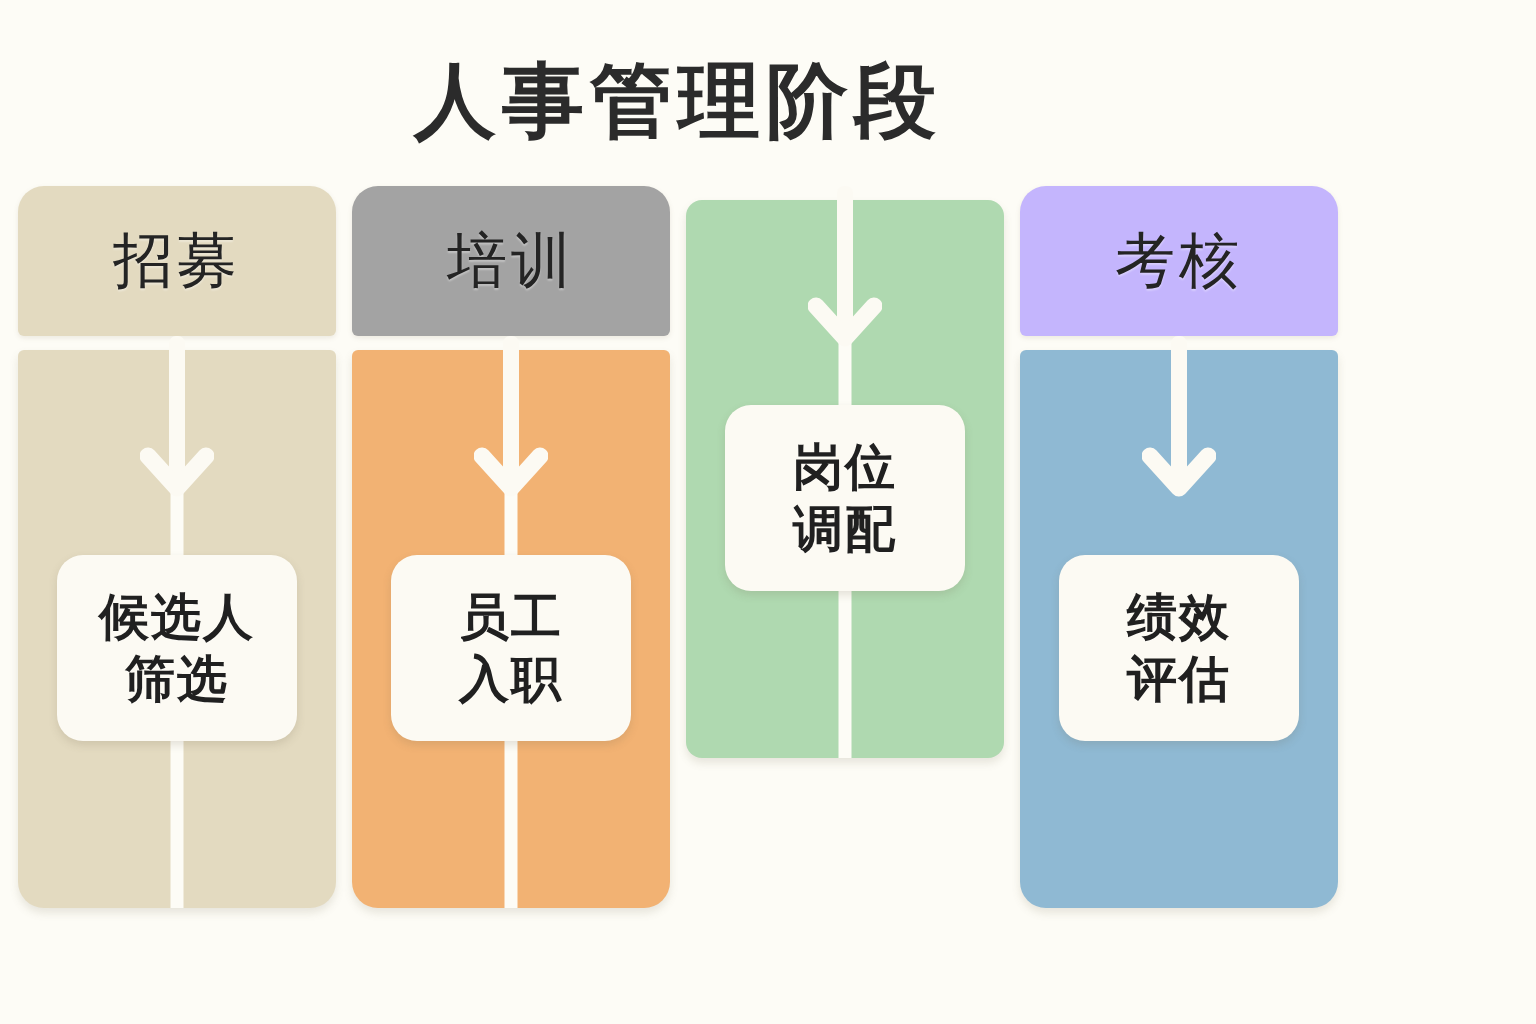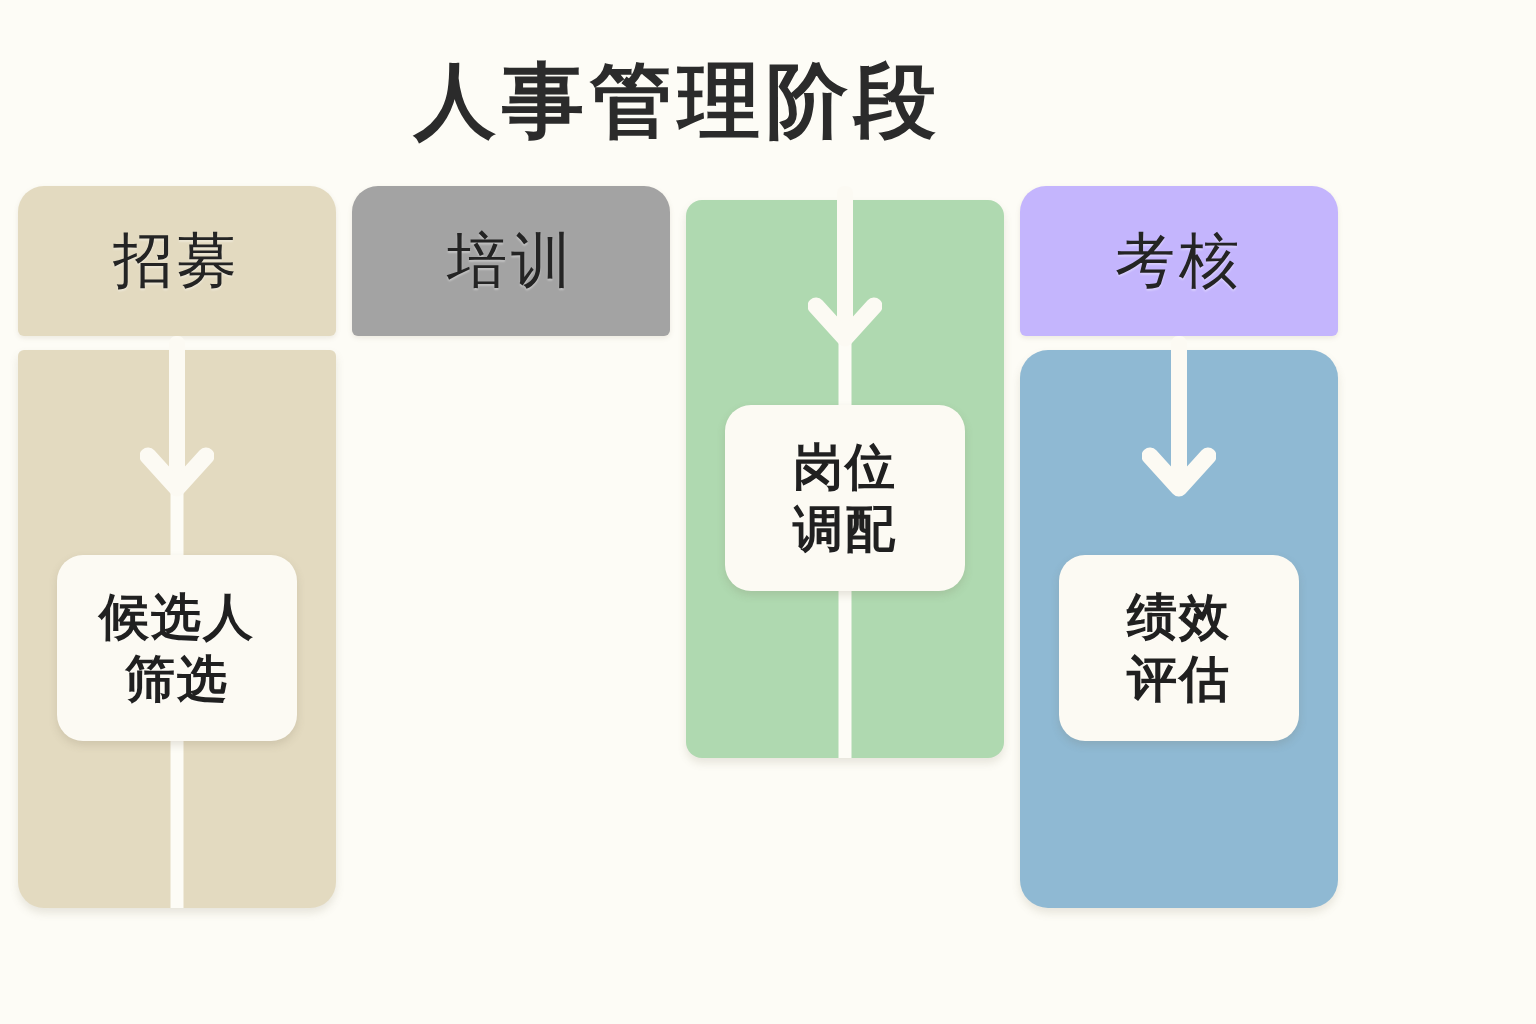--- a/index.html
+++ b/index.html
@@ -168,20 +168,33 @@
           <span class="card-line">候选人</span>
           <span class="card-line">筛选</span>
         </div>
       </div>
     </div>
 
     <div class="stage">
       <div class="stage-header" style="background: #a3a3a3;">
         <span class="stage-header-label">培训</span>
       </div>
+      <div class="stage-body" style="background: rgb(242, 178, 115);">
+        <div class="body-split" style="background: rgb(253, 252, 246); display: block;"></div>
+        <div class="arrow">
+          <svg viewBox="0 0 74 190" xmlns="http://www.w3.org/2000/svg">
+            <rect x="29" y="0" width="16" height="150" rx="7" fill="#FCFAF3"></rect>
+            <path d="M8 120 L37 152 L66 120" fill="none" stroke="#FCFAF3" stroke-width="17" stroke-linecap="round" stroke-linejoin="round"></path>
+          </svg>
+        </div>
+        <div class="card" style="background: rgb(252, 250, 243);">
+          <span class="card-line">员工</span>
+          <span class="card-line">入职</span>
+        </div>
+      </div>
     </div>
 
     <div class="stage">
       <div class="stage-body" style="background: rgb(175, 217, 176); border-radius: 16px;">
         <div class="body-split" style="background: rgb(253, 252, 246); display: block;"></div>
         <div class="arrow">
           <svg viewBox="0 0 74 190" xmlns="http://www.w3.org/2000/svg">
             <rect x="29" y="0" width="16" height="150" rx="7" fill="#FCFAF3"></rect>
             <path d="M8 120 L37 152 L66 120" fill="none" stroke="#FCFAF3" stroke-width="17" stroke-linecap="round" stroke-linejoin="round"></path>
           </svg>
@@ -190,21 +203,21 @@
           <span class="card-line">岗位</span>
           <span class="card-line">调配</span>
         </div>
       </div>
     </div>
 
     <div class="stage">
       <div class="stage-header" style="background: #c4b5fd;">
         <span class="stage-header-label">考核</span>
       </div>
-      <div class="stage-body" style="background: rgb(143, 185, 211); border-radius: 28px;">
+      <div class="stage-body" style="background: rgb(143, 185, 211);">
 
         <div class="arrow">
           <svg viewBox="0 0 74 190" xmlns="http://www.w3.org/2000/svg">
             <rect x="29" y="0" width="16" height="150" rx="7" fill="#FCFAF3"></rect>
             <path d="M8 120 L37 152 L66 120" fill="none" stroke="#FCFAF3" stroke-width="17" stroke-linecap="round" stroke-linejoin="round"></path>
           </svg>
         </div>
         <div class="card" style="background: rgb(252, 250, 243);">
           <span class="card-line">绩效</span>
           <span class="card-line">评估</span>

